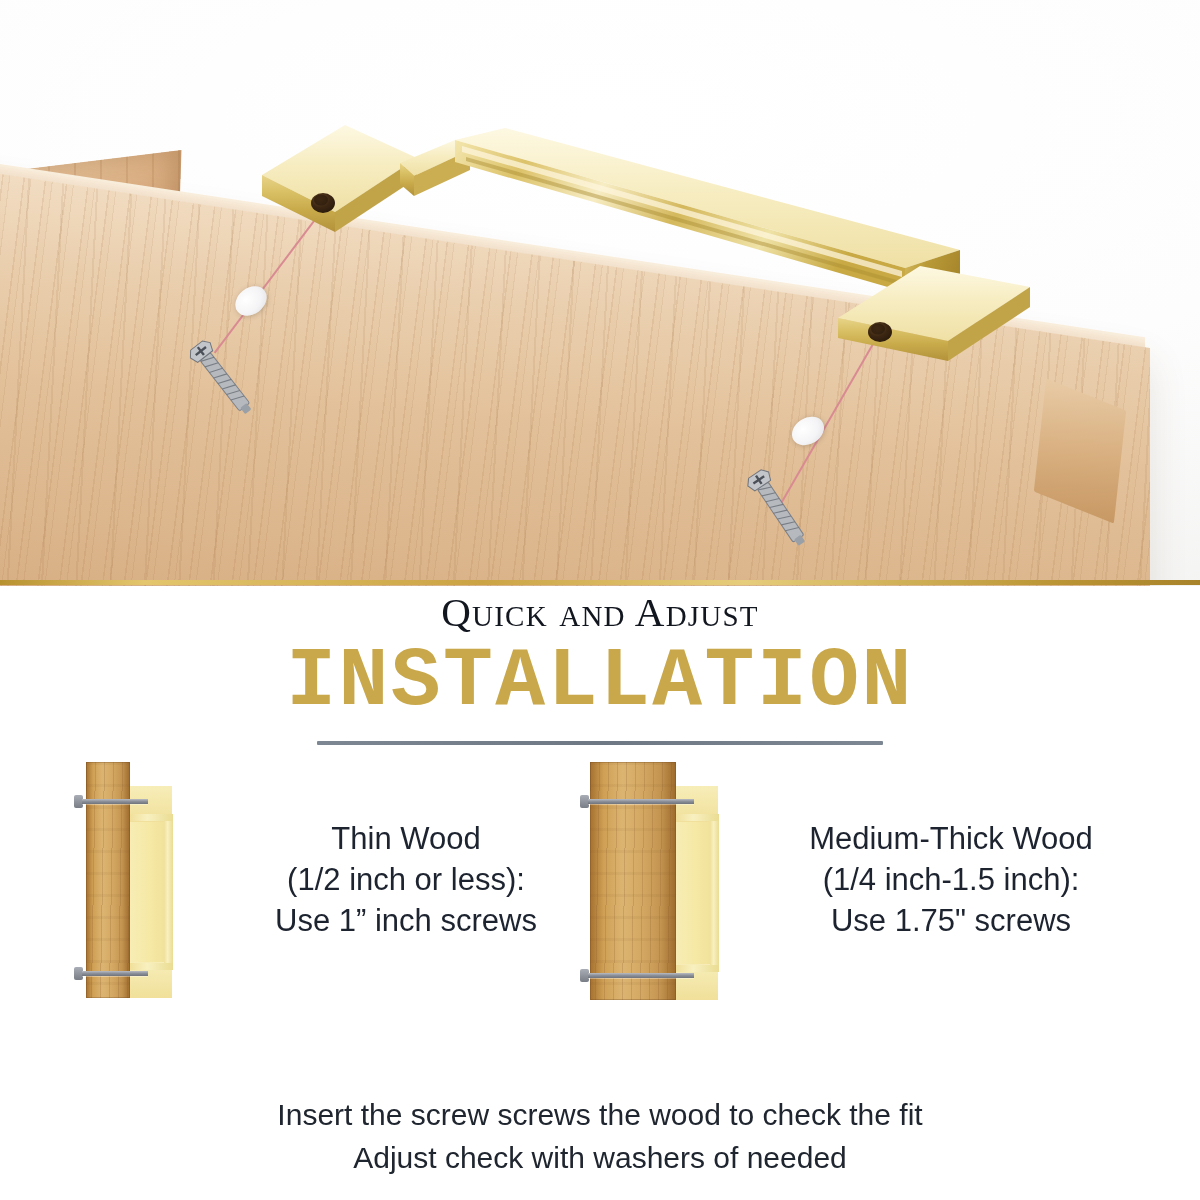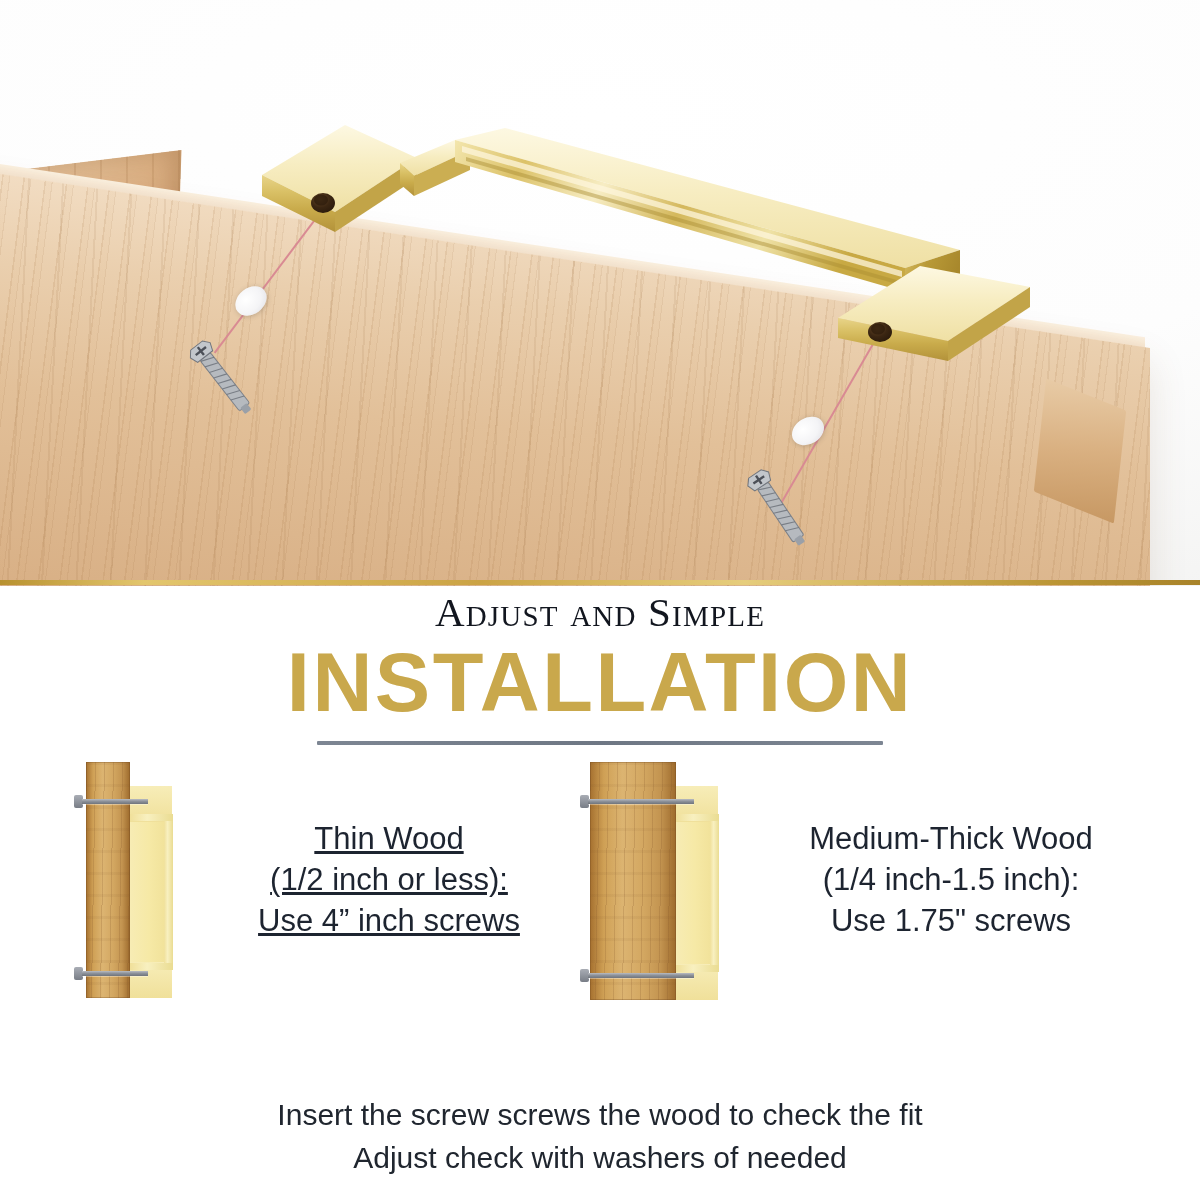--- a/index.html
+++ b/index.html
@@ -104,21 +104,21 @@
     font-size:41px;
     letter-spacing:1.2px;
     color:#12161f;
     font-variant:small-caps;
     font-weight:400;
     line-height:1;
     margin:0;
     white-space:nowrap;
   }
   #headline{
-    font-family:Liberation Sans, sans-serif;
+    font-family:Liberation Mono, monospace;
     font-size:83px;
     font-weight:700;
     letter-spacing:2.5px;
     color:#c9a84c;
     line-height:1;
     margin:8px 0 0 0;
     white-space:nowrap;
     text-shadow:0 1px 0 rgba(255,255,255,.55);
   }
   #title-rule{
@@ -176,21 +176,21 @@
   
   .caption{
     position:absolute;top:56px;
     text-align:center;
     color:#1d2430;
     font-size:31px;
     line-height:1.33;
     font-weight:400;
     white-space:nowrap;
   }
-  .cap-left{left:139px;width:380px;text-decoration:underline;}
+  .cap-left{left:156px;width:380px;}
   .cap-right{left:160px;width:430px;}
 
   
   #footer{
     position:absolute;left:0;top:1094px;width:1200px;text-align:center;
     color:#20262f;font-size:30px;line-height:1.42;font-weight:400;
   }
   #footer div{white-space:nowrap;}
 </style>
 </head>
@@ -314,21 +314,21 @@
         <path d="M948 341 L1030 287 L1030 307 L948 361 Z" fill="#c2a448"></path>
         <ellipse cx="880" cy="332" rx="12" ry="10" fill="url(#holeG)"></ellipse>
         <ellipse cx="878" cy="329" rx="7" ry="5.5" fill="#2d1c0c" opacity=".75"></ellipse>
       </g>
     </svg>
 
     <div class="gold-rule"></div>
   </div>
 
   <div id="title-block">
-    <div id="kicker">Adjust and Simple</div>
+    <div id="kicker">Quick and Adjust</div>
     <div id="headline">INSTALLATION</div>
     <div id="title-rule"></div>
   </div>
 
   <div id="diagrams">
 
     <div class="diagram-col dg-left">
       <div class="fig">
         <div class="plank plank-thin"></div>
 
@@ -341,21 +341,21 @@
 
         <div class="fig-screw-head" style="left:14px;top:33px;"></div>
         <div class="fig-screw" style="left:22px;top:37px;width:66px;"></div>
         <div class="fig-screw-head" style="left:14px;top:205px;"></div>
         <div class="fig-screw" style="left:22px;top:209px;width:66px;"></div>
       </div>
 
       <div class="caption cap-left">
         <div>Thin Wood</div>
         <div>(1/2 inch or less):</div>
-        <div>Use 4” inch screws</div>
+        <div>Use 1” inch screws</div>
       </div>
     </div>
 
     <div class="diagram-col dg-right">
       <div class="fig">
         <div class="plank plank-thick"></div>
 
         <div class="hf-plate" style="left:100px;top:24px;width:42px;height:214px;"></div>
         <div class="hf-foot" style="left:100px;top:24px;width:42px;height:36px;"></div>
         <div class="hf-foot" style="left:100px;top:202px;width:42px;height:36px;"></div>

